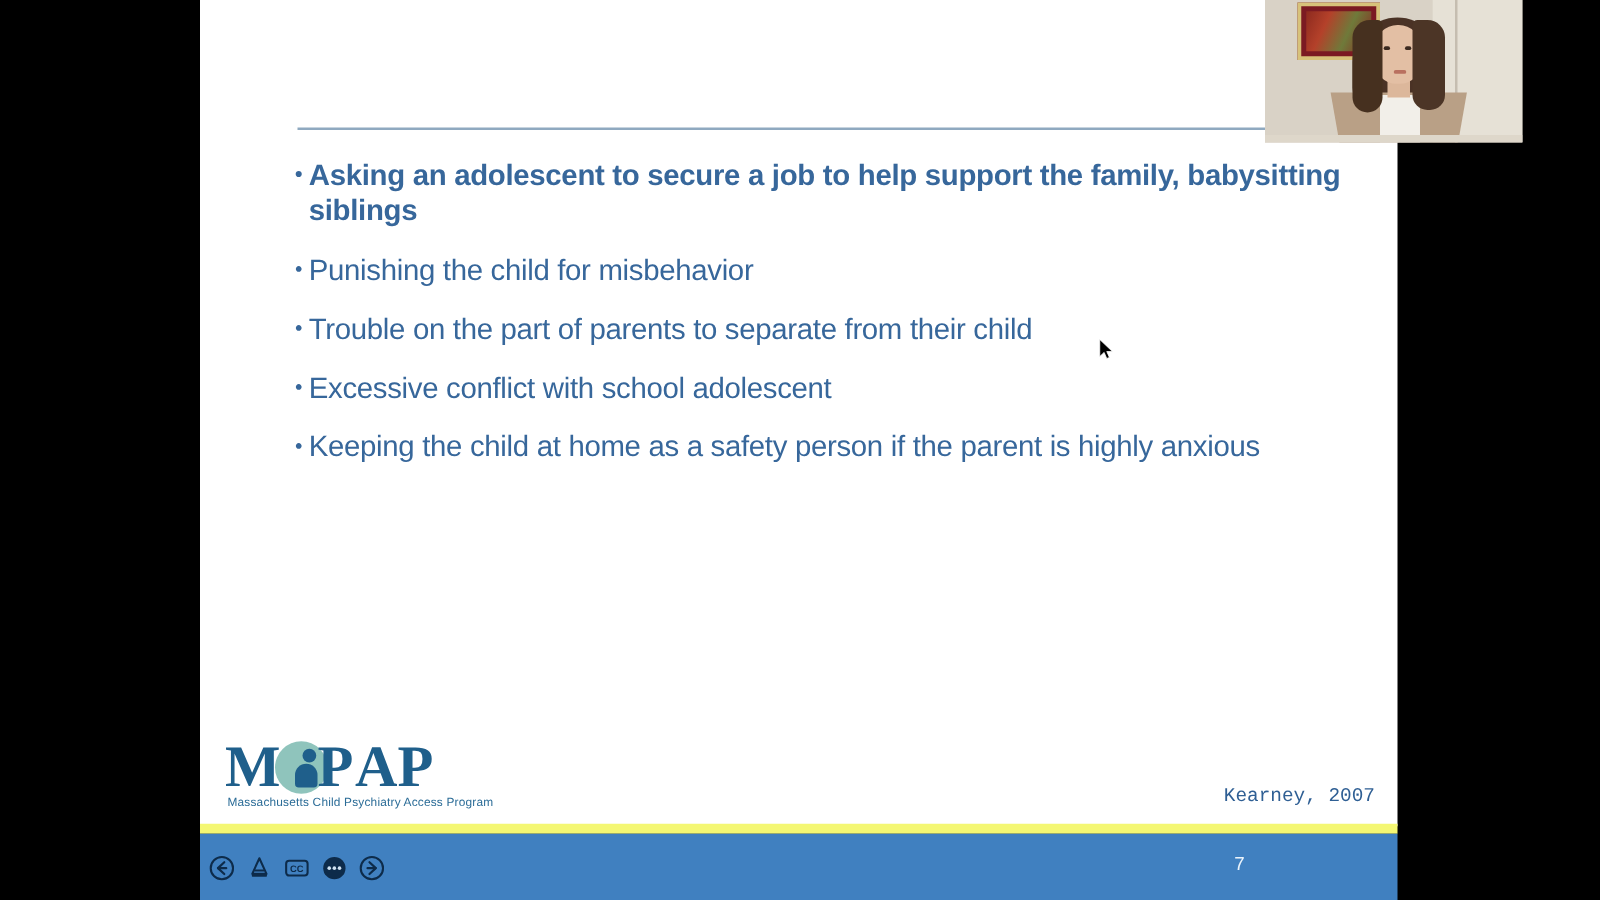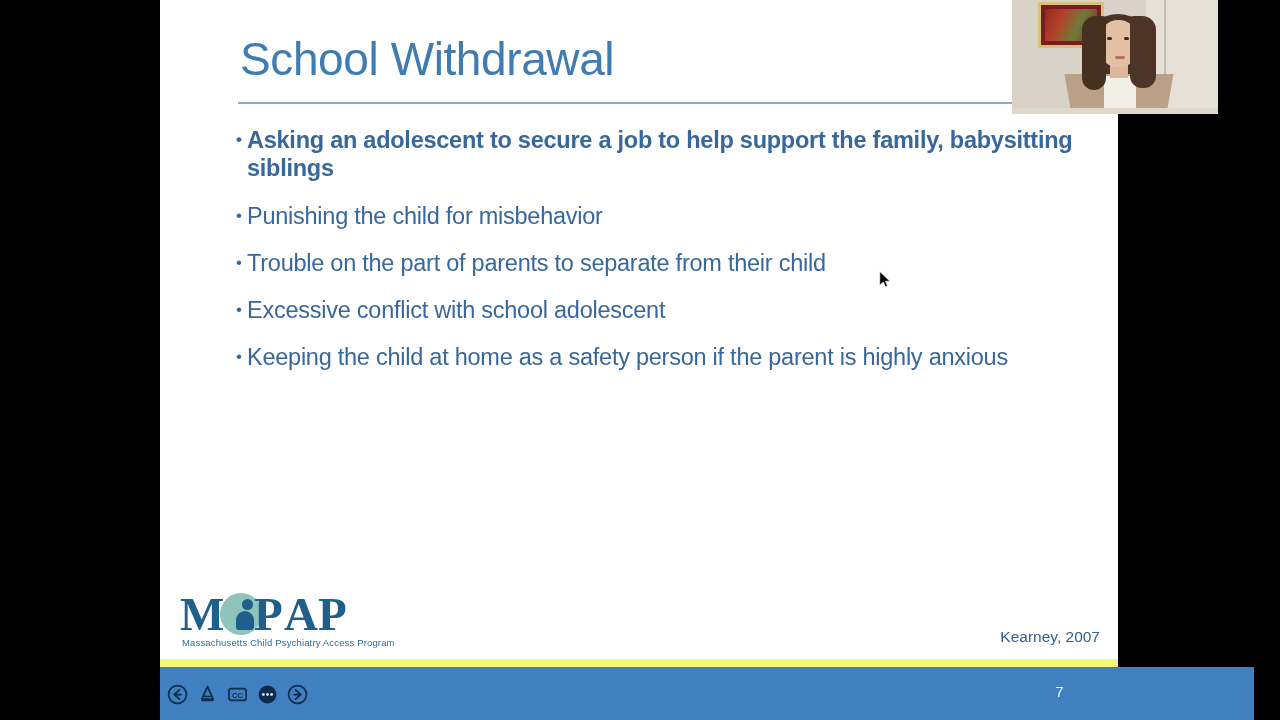--- a/index.html
+++ b/index.html
@@ -128,36 +128,36 @@
     letter-spacing: 0.15px;
     white-space: nowrap;
   }
 
   
   #citation {
     position: absolute;
     right: 18px; bottom: 15px;
     color: #2f5f94;
     font-size: 15.5px;
-    font-family: Liberation Sans, sans-serif;
+    font-family: Liberation Mono, monospace;
   }
 
   
   #accent-strip {
     position: absolute;
     left: 160px; top: 659px;
     width: 958px; height: 8px;
     background: #f4f773;
   }
 
   
   #player-bar {
     position: absolute;
     left: 160px; top: 667px;
-    width: 1094px; height: 53px;
+    width: 958px; height: 53px;
     background: #4080c0;
   }
 
   #player-controls {
     position: absolute;
     left: 4px; top: 14px;
     display: flex;
     align-items: center;
     gap: 3px;
   }
@@ -287,21 +287,20 @@
     pointer-events: none;
   }
 </style>
 </head>
 <body>
 
 <div id="viewport">
 
   <div id="slide">
 
-    <div id="slide-title">School Withdrawal</div>
 
     <div id="title-rule"></div>
 
     <ul id="bullet-list">
       <li class="bullet-item wrap">Asking an adolescent to secure a job to help support the family, babysitting siblings</li>
       <li class="bullet-item">Punishing the child for misbehavior</li>
       <li class="bullet-item">Trouble on the part of parents to separate from their child</li>
       <li class="bullet-item">Excessive conflict with school adolescent</li>
       <li class="bullet-item">Keeping the child at home as a safety person if the parent is highly anxious</li>
     </ul>

